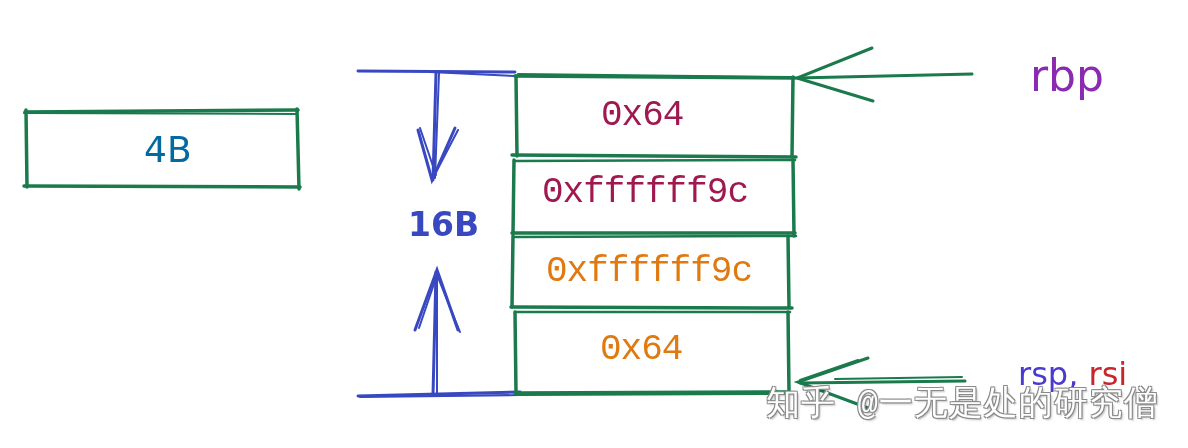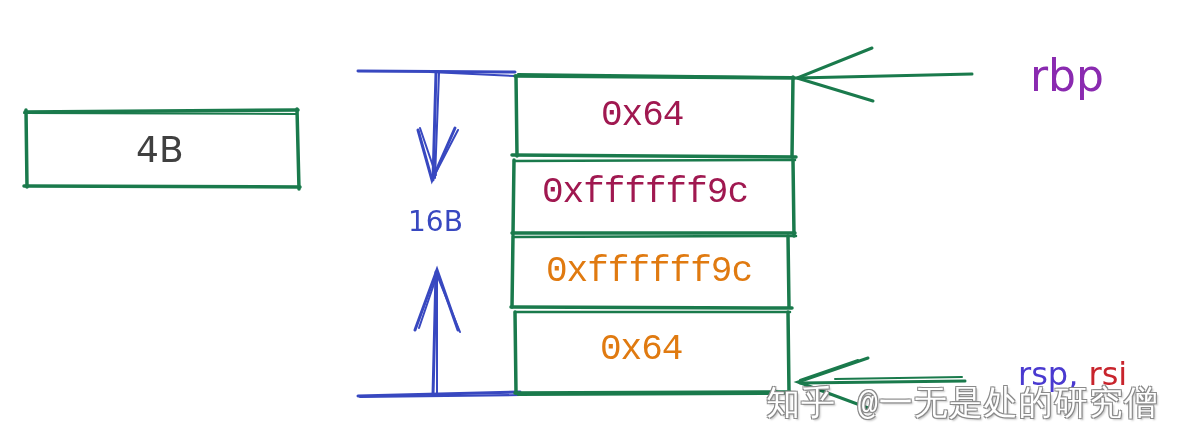--- a/index.html
+++ b/index.html
@@ -120,23 +120,23 @@
   </g>
 
   <g fill="none" stroke="#1a7a4c" stroke-width="3" stroke-linecap="round">
     <path d="M965 381 L800 383"></path>
     <path d="M962 377 L835 379" stroke-width="2"></path>
     <path d="M868 358 L798 382 L868 408"></path>
     <path d="M858 360 L800 380" stroke-width="2"></path>
   </g>
 </svg>
 
-<div class="lbl" style="left:136px; top:132px; font-size:36px; color:#404040;">4B</div>
+<div class="lbl" style="left:144px; top:132px; font-size:36px; color:#0369a1;">4B</div>
 
-<div class="lbl" style="left:408px; top:208px; font-size:28px; color:#3848c0; font-weight:normal;">16B</div>
+<div class="lbl" style="left:408px; top:208px; font-size:33px; color:#3848c0; font-weight:bold;">16B</div>
 
 <div class="lbl cell-text" style="left:601px; top:98px; color:#a01850;">0x64</div>
 
 <div class="lbl cell-text" style="left:542px; top:175px; color:#a01850;">0xffffff9c</div>
 
 <div class="lbl cell-text" style="left:546px; top:254px; color:#e07a10;">0xffffff9c</div>
 
 <div class="lbl cell-text" style="left:600px; top:332px; color:#e07a10;">0x64</div>
 
 <div class="lbl" style="left:1030px; top:54px; font-size:44px; color:#8a2ab0;">rbp</div>

